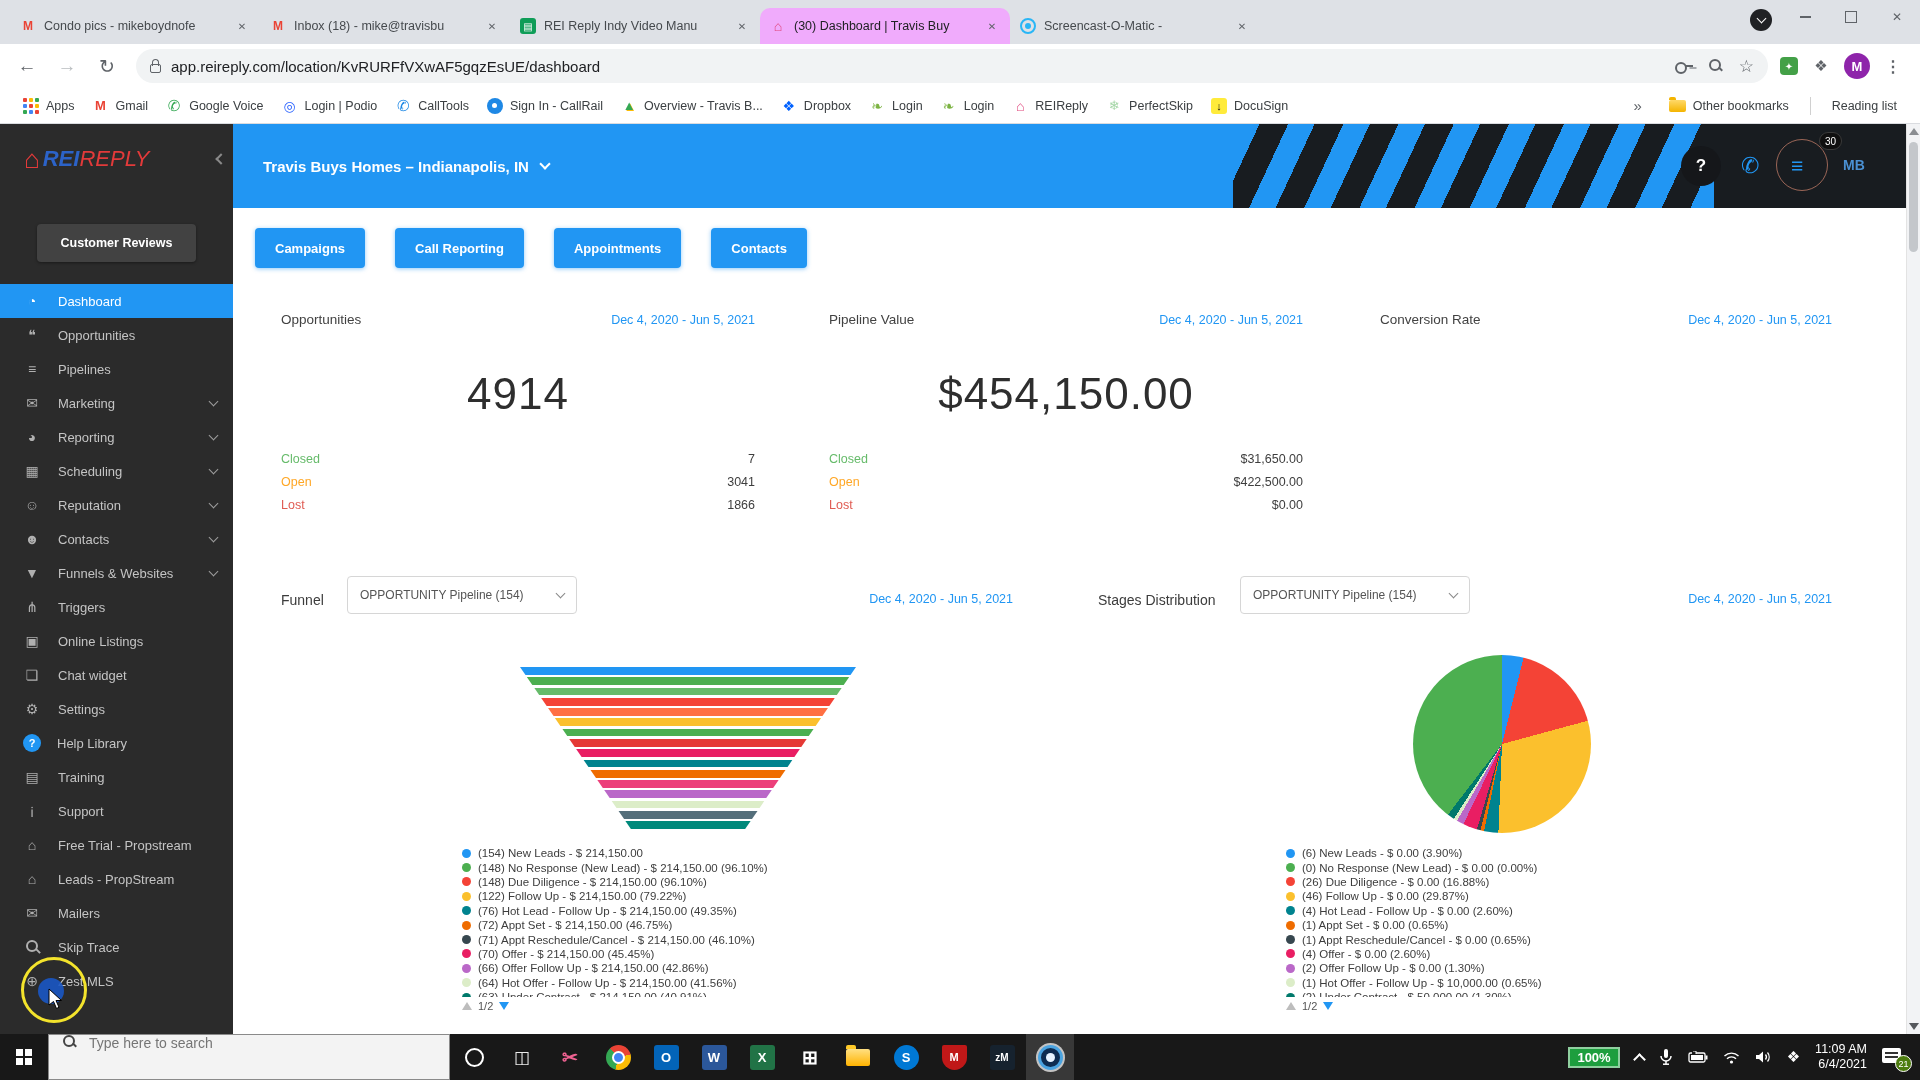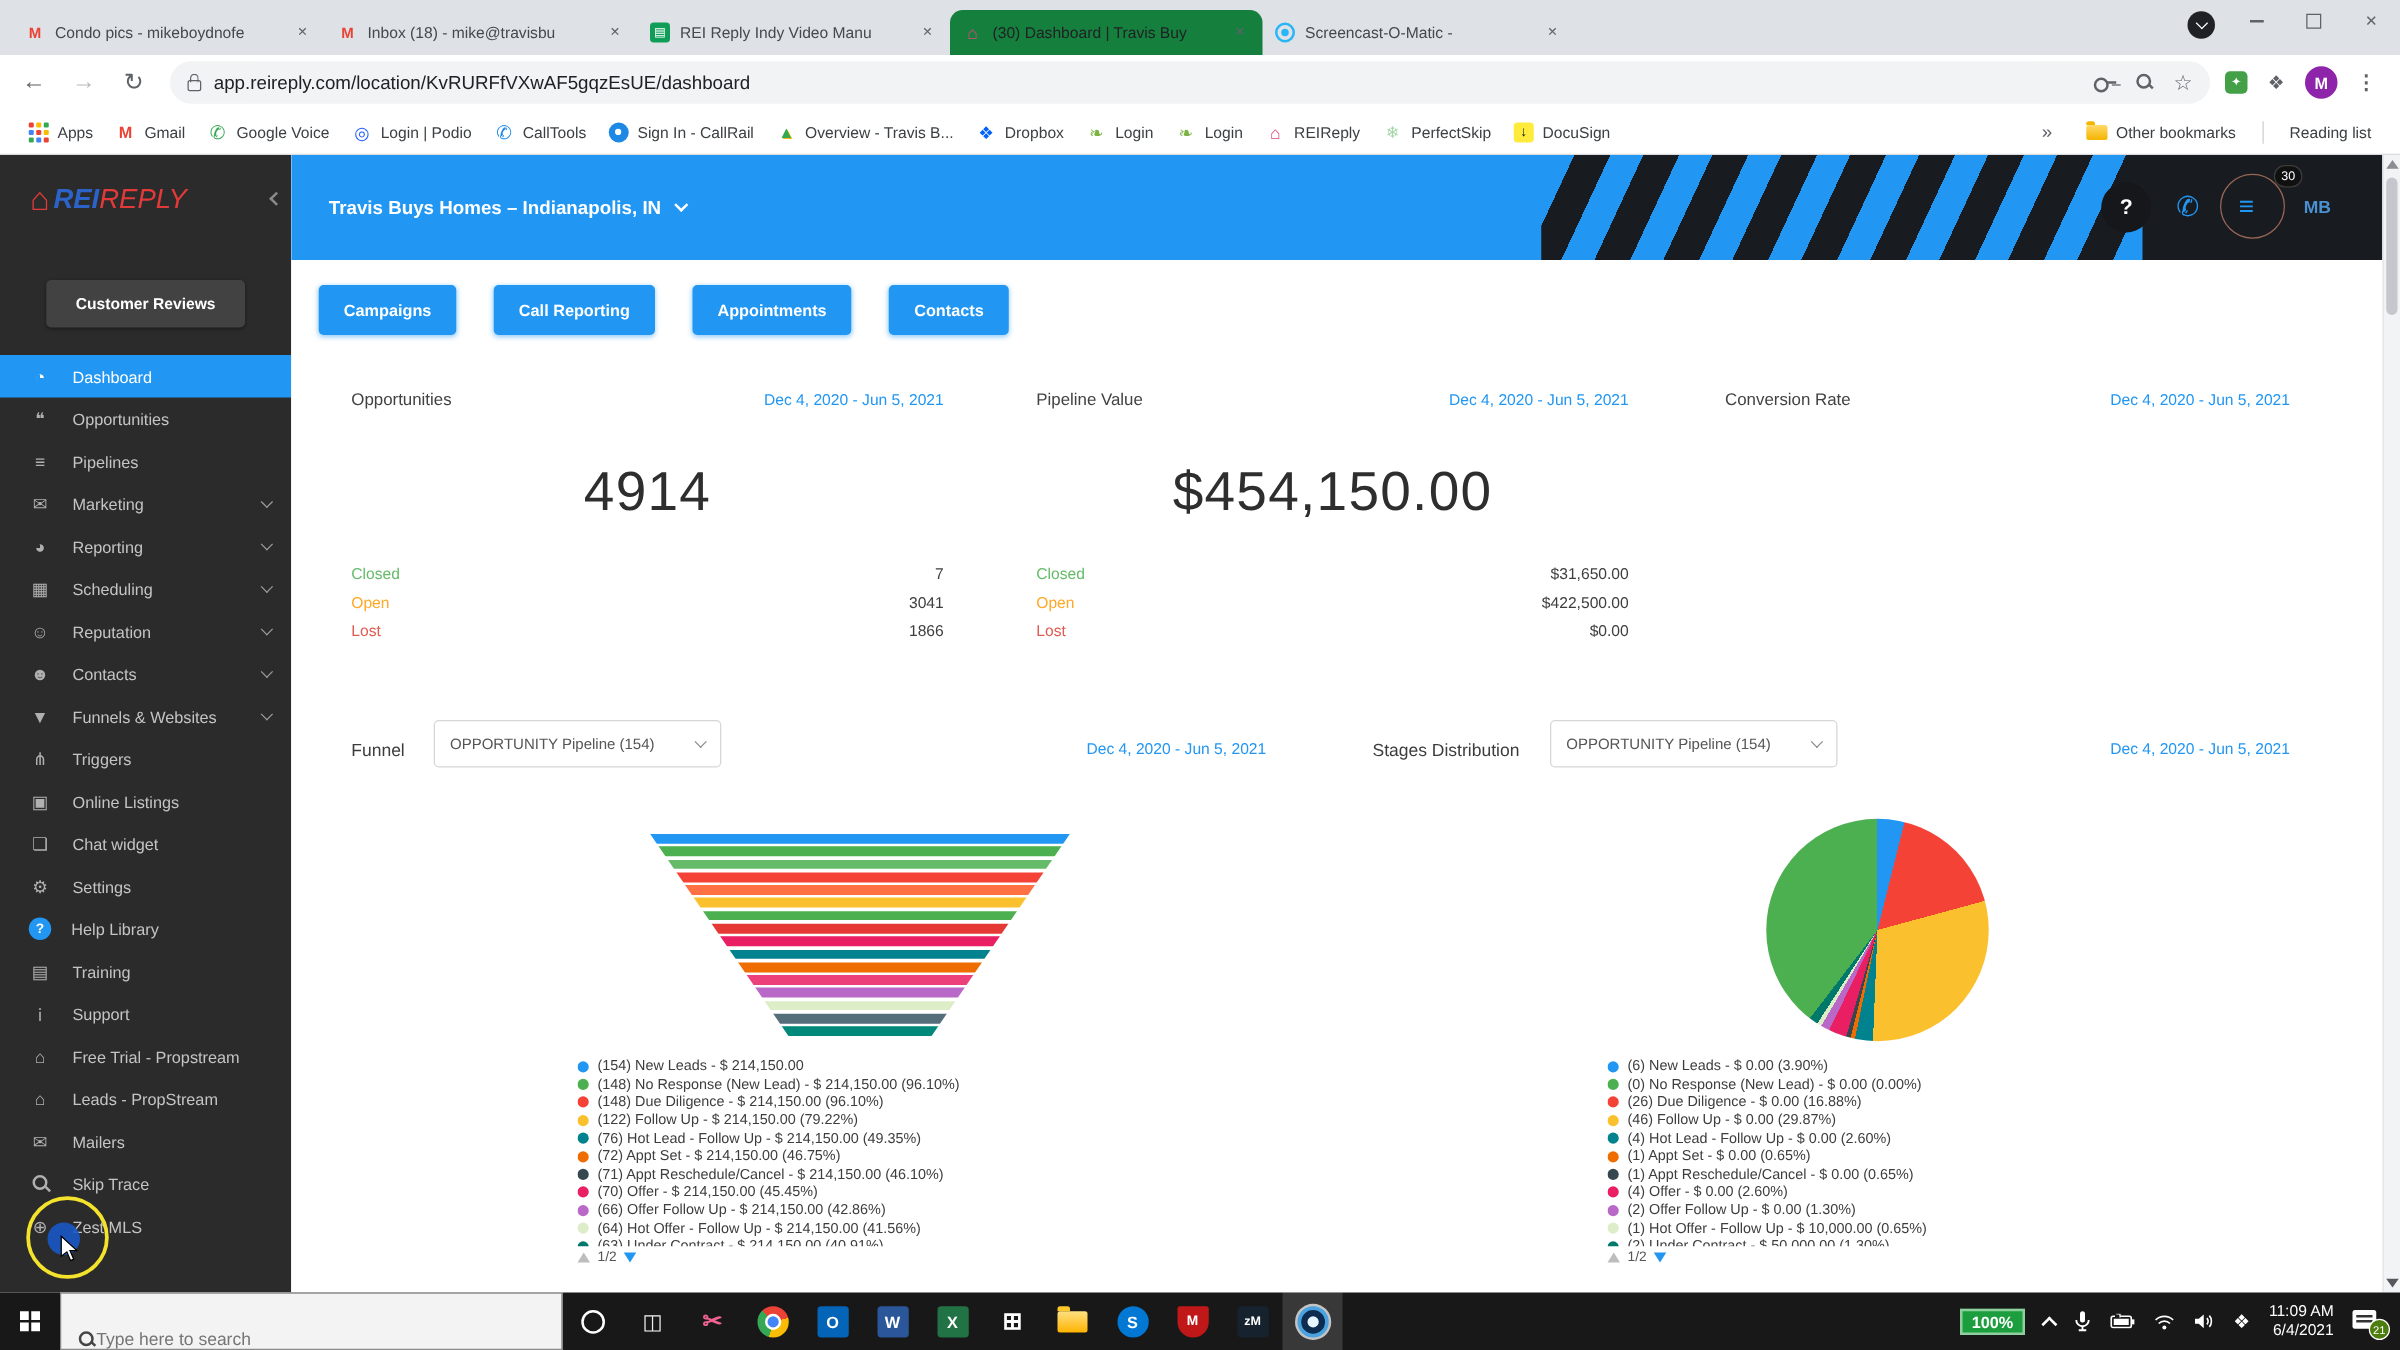--- a/index.html
+++ b/index.html
@@ -2,21 +2,21 @@
 <html><head>
 <meta charset="utf-8">
 <style>
 *{box-sizing:border-box;margin:0;padding:0;font-family:"Liberation Sans",sans-serif}
 body{background:#000}
 #screen{position:relative;width:1920px;height:1080px;background:#fff;overflow:hidden}
 
 
 #tabbar{position:absolute;top:0;left:0;right:0;height:44px;background:#dee1e6;display:flex;align-items:flex-end;padding-left:10px}
 .tab{position:relative;width:250px;height:36px;display:flex;align-items:center;gap:8px;padding:0 10px;border-radius:10px 10px 0 0;color:#45494d;font-size:12.5px;cursor:default}
-.tab.active{background:#15803d;color:#202124}
+.tab.active{background:#f0abfc;color:#202124}
 .tab-title{flex:1;white-space:nowrap;overflow:hidden}
 .tab-close{width:16px;height:16px;display:flex;align-items:center;justify-content:center;border-radius:50%}
 .tab-close::before{content:"\2715";font-size:10px;color:#5f6368}
 .tab-icon{width:16px;height:16px;flex:none;display:flex;align-items:center;justify-content:center;font-size:12px;border-radius:3px}
 .tab-icon.gmail::before{content:"M";color:#ea4335;font-weight:bold;font-size:12px}
 .tab-icon.sheets{background:#0f9d58}
 .tab-icon.sheets::before{content:"\25A4";color:#fff;font-size:10px}
 .tab-icon.reireply::before{content:"\2302";color:#e0457b;font-weight:bold;font-size:14px}
 .tab-icon.screencast{border:2px solid #29b6f6;border-radius:50%}
 .tab-icon.screencast::before{content:"";width:6px;height:6px;background:#29b6f6;border-radius:50%}
@@ -157,21 +157,21 @@
 
 #vscroll{position:absolute;top:124px;right:0;width:14px;height:910px;background:#f2f3f5;border-left:1px solid #e3e3e3}
 .sb-up{position:absolute;top:4px;left:2px;width:0;height:0;border-left:5px solid transparent;border-right:5px solid transparent;border-bottom:7px solid #8a8d91}
 .sb-thumb{position:absolute;top:18px;left:2px;width:9px;height:110px;background:#c4c7cb;border-radius:5px}
 .sb-down{position:absolute;bottom:4px;left:2px;width:0;height:0;border-left:5px solid transparent;border-right:5px solid transparent;border-top:7px solid #55585c}
 
 
 #taskbar{position:absolute;bottom:0;left:0;right:0;height:46px;background:#181818;display:flex;align-items:center;color:#fff}
 #tb-start{width:48px;height:46px;display:flex;align-items:center;justify-content:center}
 #tb-start::before{content:"";width:7px;height:7px;background:#fff;box-shadow:9px 0 0 #fff,0 9px 0 #fff,9px 9px 0 #fff;margin:-9px 0 0 -9px}
-#tb-search{width:402px;height:46px;background:#f3f3f3;border:1px solid #8a8a8a;display:flex;align-items:flex-end;padding:0 14px}
+#tb-search{width:402px;height:46px;background:#f3f3f3;border:1px solid #8a8a8a;display:flex;align-items:flex-start;gap:12px;padding:0 14px}
 #tb-search .mag-icon::before{border-color:#444}
 #tb-search .mag-icon::after{background:#444}
 #tb-search input{border:none;background:transparent;outline:none;font-size:14px;color:#333;width:320px}
 .tb-sys{width:48px;height:46px;display:flex;align-items:center;justify-content:center}
 #tb-cortana::before{content:"";width:15px;height:15px;border:2px solid #fff;border-radius:50%}
 #tb-taskview::before{content:"\25EB";font-size:17px;color:#ececec}
 #tb-apps{display:flex}
 .tb-app{width:48px;height:46px;display:flex;align-items:center;justify-content:center;position:relative}
 .tb-glyph{width:25px;height:25px;display:flex;align-items:center;justify-content:center;color:#fff;font-weight:bold;font-size:13px;border-radius:3px;position:relative}
 .tb-app.snip .tb-glyph{font-size:19px;color:#ef6292}

